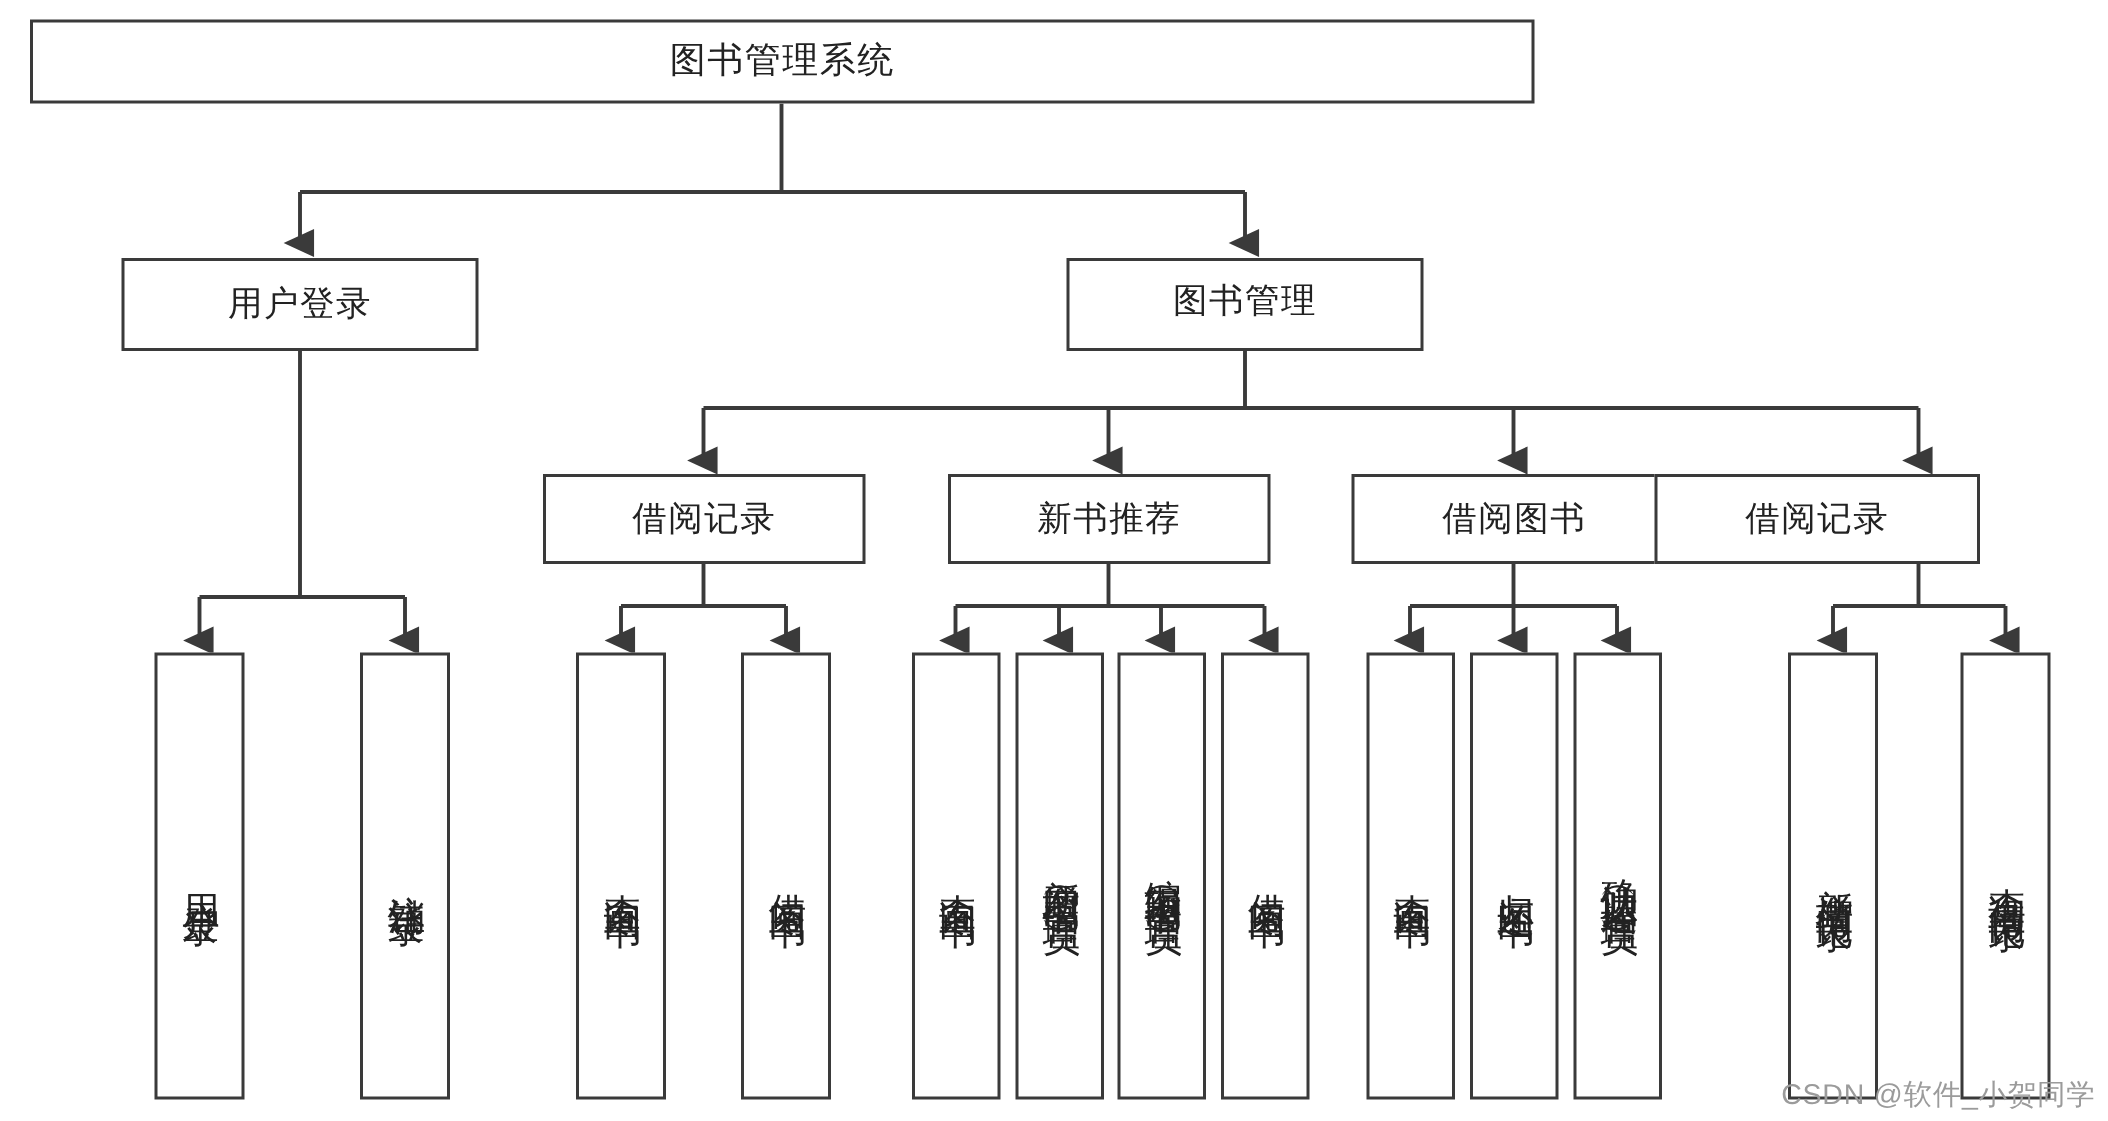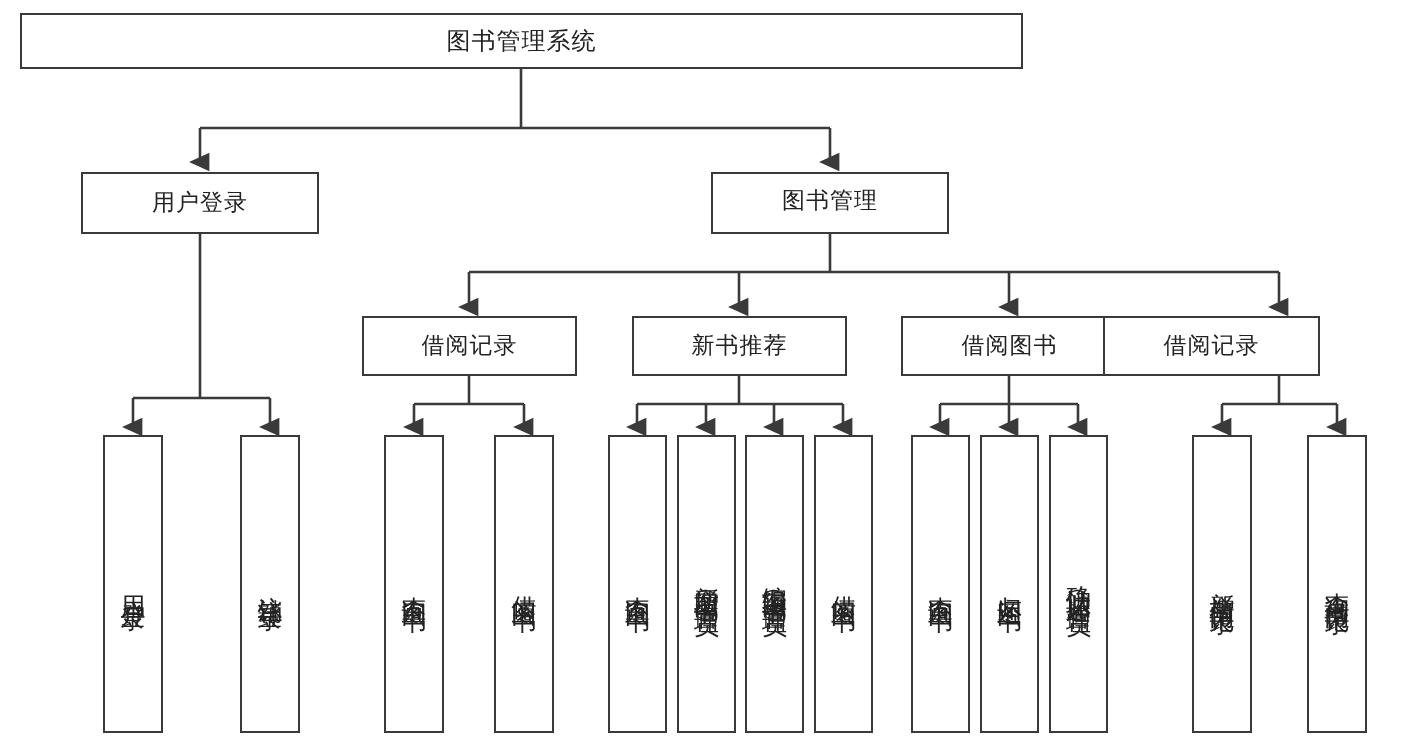--- a/index.html
+++ b/index.html
@@ -170,14 +170,15 @@
     <span class="lbl">确认归还（管理员）</span>
   </div>
 
   <div class="node v-node" style="left:1192px;top:435px;width:60px;height:298px;">
     <span class="lbl">新增借阅记录</span>
   </div>
   <div class="node v-node" style="left:1307px;top:435px;width:60px;height:298px;">
     <span class="lbl">查询借阅记录</span>
   </div>
 
+  <div class="watermark">CSDN @软件_小贺同学</div>
 
 </div>
 
 </body></html>

